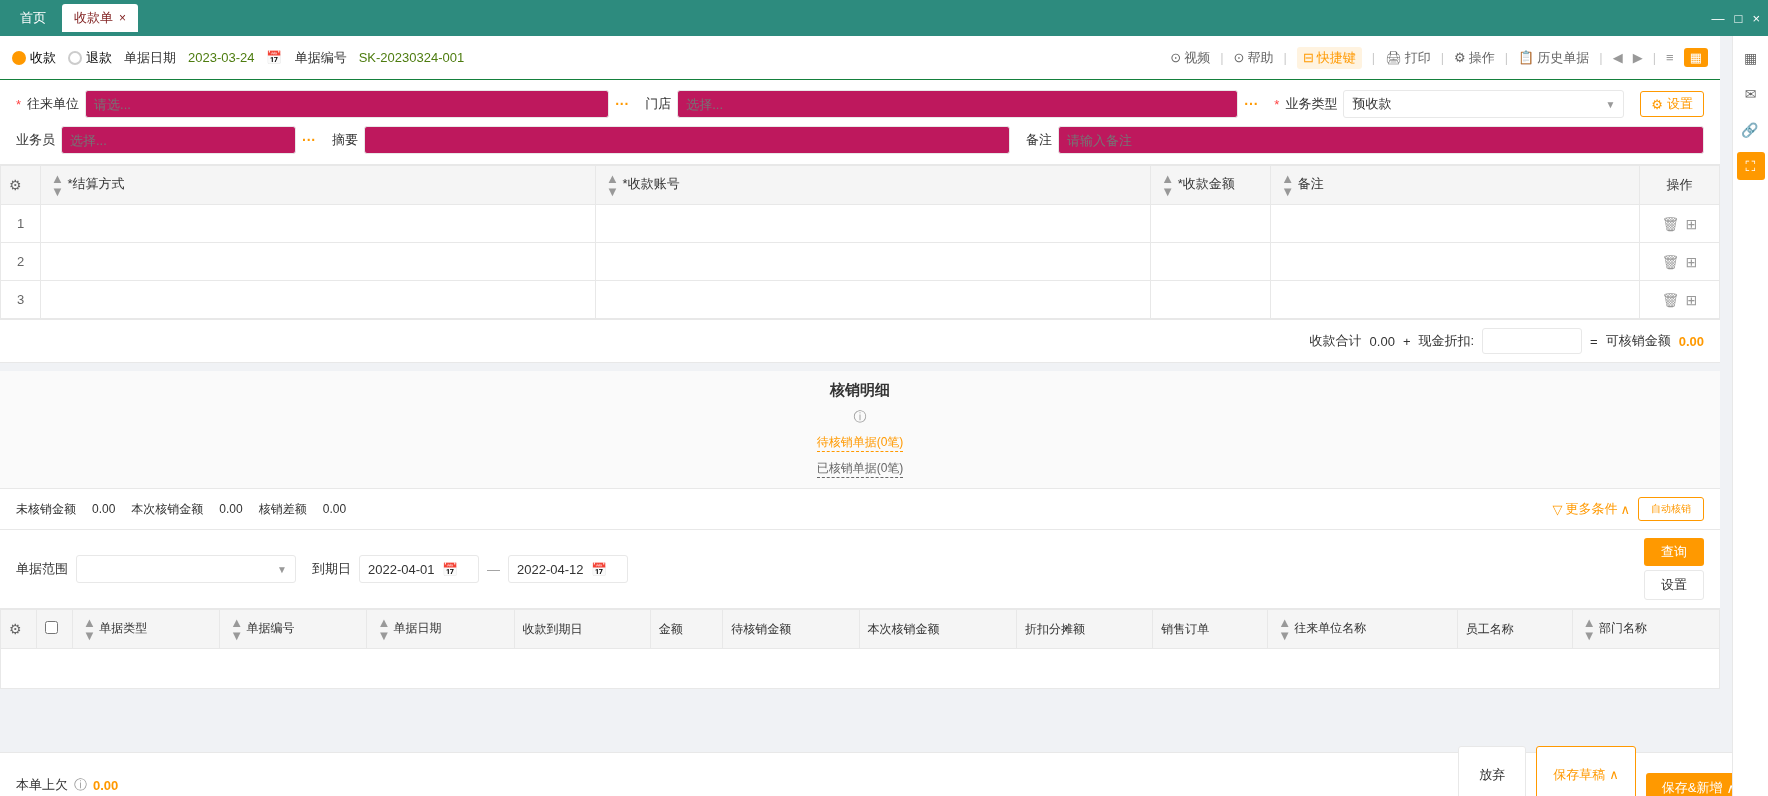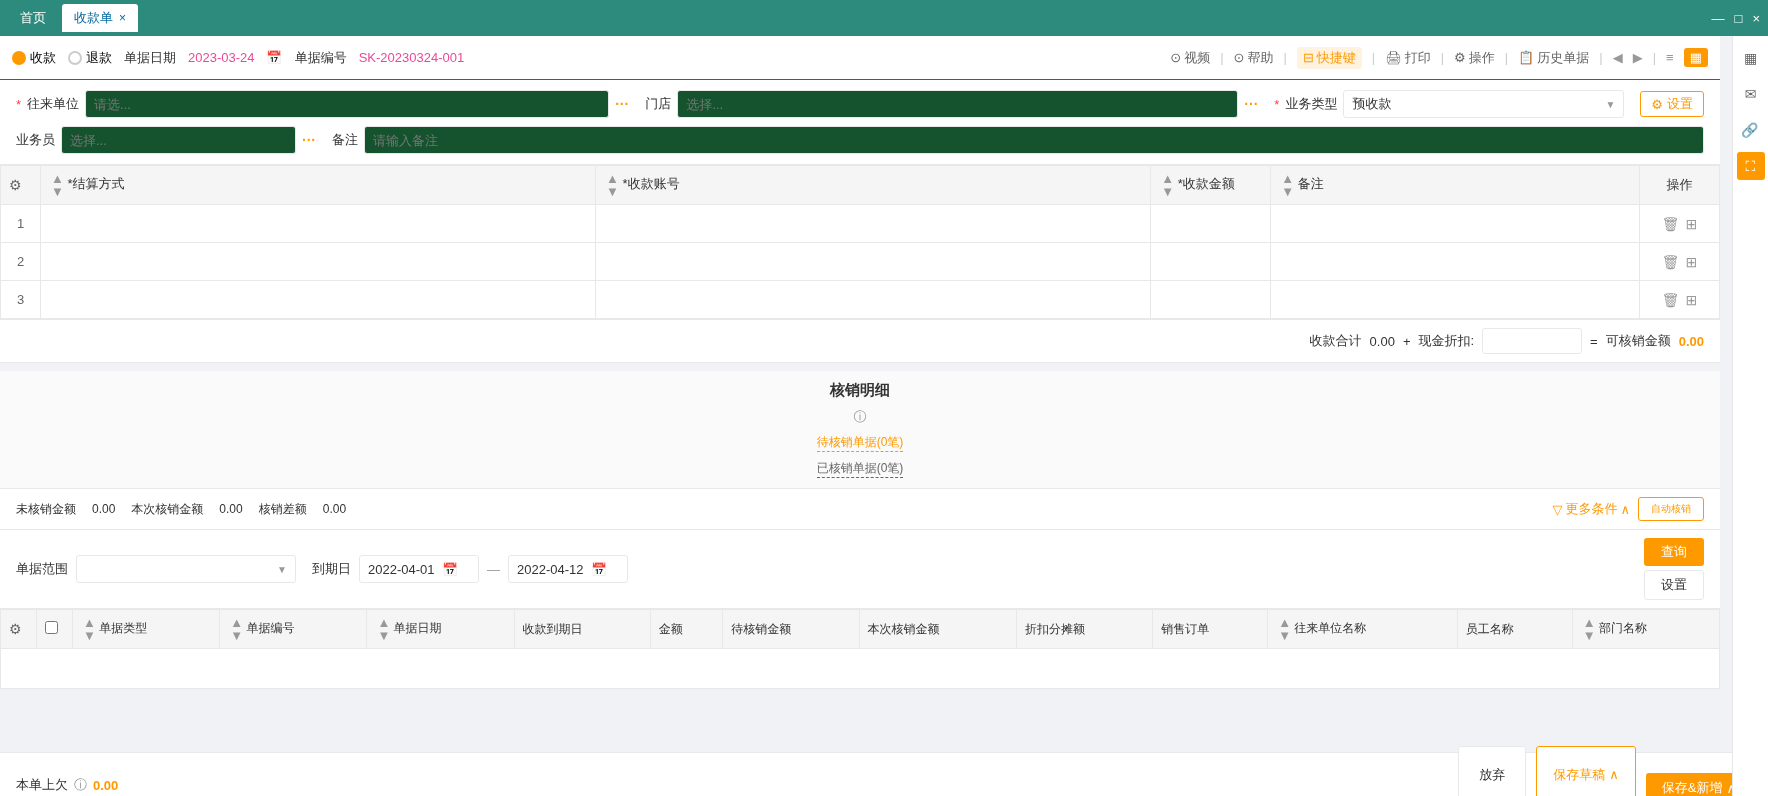--- a/index.html
+++ b/index.html
@@ -7,51 +7,51 @@
 
     
     .tab-bar {
       display: flex; align-items: center; background: #2d8b7e; height: 36px;
       padding: 0 8px; gap: 4px;
     }
     .tab-item {
       display: flex; align-items: center; padding: 0 12px; height: 28px;
       cursor: pointer; color: #fff; border-radius: 3px 3px 0 0; font-size: 13px;
     }
-    .tab-item.active { background: #fff; color: #0369a1; }
+    .tab-item.active { background: #fff; color: #7f1d1d; }
     .tab-item.home { background: transparent; color: #fff; }
     .tab-close { margin-left: 6px; font-size: 12px; cursor: pointer; }
     .tab-bar-right { margin-left: auto; display: flex; gap: 10px; color: #fff; font-size: 16px; cursor: pointer; }
 
     
     .toolbar {
       background: #fff; border-bottom: 1px solid #15803d;
       padding: 6px 12px; display: flex; align-items: center; gap: 12px; height: 44px;
     }
     .radio-group { display: flex; gap: 12px; align-items: center; }
     .radio-item { display: flex; align-items: center; gap: 4px; cursor: pointer; }
     .radio-dot { width: 14px; height: 14px; border-radius: 50%; border: 2px solid #ccc; background: #fff; }
     .radio-dot.checked { border-color: #f90; background: #f90; }
     .field-label { color: #333; white-space: nowrap; }
-    .field-value { color: #ec4899; font-weight: normal; }
+    .field-value { color: #4d7c0f; font-weight: normal; }
     .icon-btn { color: #666; cursor: pointer; display: flex; align-items: center; gap: 3px; white-space: nowrap; font-size: 12px; }
     .toolbar-right { margin-left: auto; display: flex; align-items: center; gap: 10px; }
     .icon-active { color: #f90; background: #fff3e0; padding: 2px 6px; border-radius: 3px; }
 
     
     .form-area {
       background: #fff; padding: 10px 16px; border-bottom: 1px solid #e8e8e8;
       display: flex; flex-direction: column; gap: 8px;
     }
     .form-row { display: flex; align-items: center; gap: 16px; }
     .form-field { display: flex; align-items: center; gap: 6px; flex: 1; }
     .required { color: #f44; }
     .field-input {
       flex: 1; height: 28px; border: 1px solid #e8e8e8; border-radius: 3px;
-      padding: 0 8px; color: #bbb; outline: none; background: #14532d;
+      padding: 0 8px; color: #bbb; outline: none; background: #be185d;
     }
     .ellipsis-btn { color: #f90; cursor: pointer; font-weight: bold; font-size: 14px; }
     .select-field {
       display: flex; align-items: center; flex: 1; height: 28px;
       border: 1px solid #e8e8e8; border-radius: 3px; padding: 12px 8px;
       background: #fff; color: #bbb; cursor: pointer; justify-content: space-between;
     }
     .select-value { color: #333; }
     .chevron { color: #999; font-size: 10px; }
     .settings-btn {
@@ -287,20 +287,24 @@
       <button class="settings-btn">
         <span>⚙</span>
         <span>设置</span>
       </button>
     </div>
     <div class="form-row">
       <div class="form-field" style="max-width:300px;">
         <span class="field-label">业务员</span>
         <input class="field-input" type="text" style="color: rgb(187, 187, 187);" placeholder="选择...">
         <span class="ellipsis-btn">···</span>
+      </div>
+      <div class="form-field">
+        <span class="field-label">摘要</span>
+        <input class="field-input" type="text" style="flex: 1 1 0%;">
       </div>
       <div class="form-field">
         <span class="field-label">备注</span>
         <input class="field-input" type="text" style="flex: 1 1 0%;" placeholder="请输入备注">
       </div>
     </div>
   </div>
 
   <div class="table-container">
     <table class="data-table">

